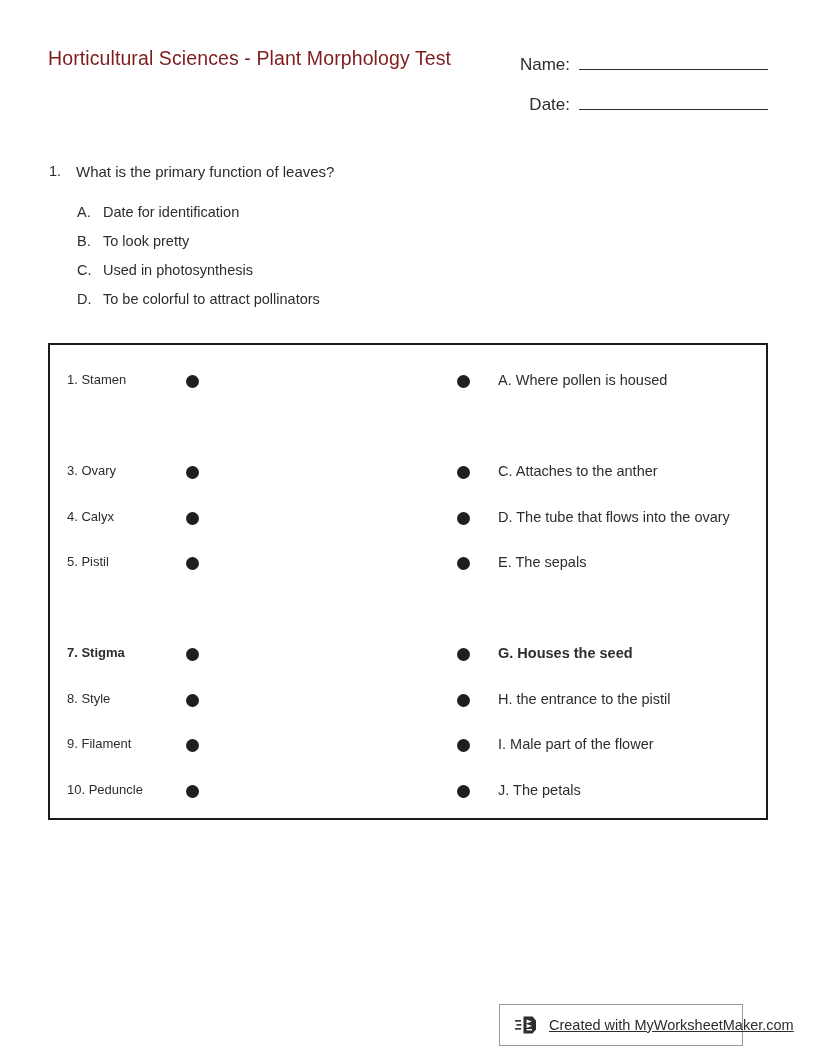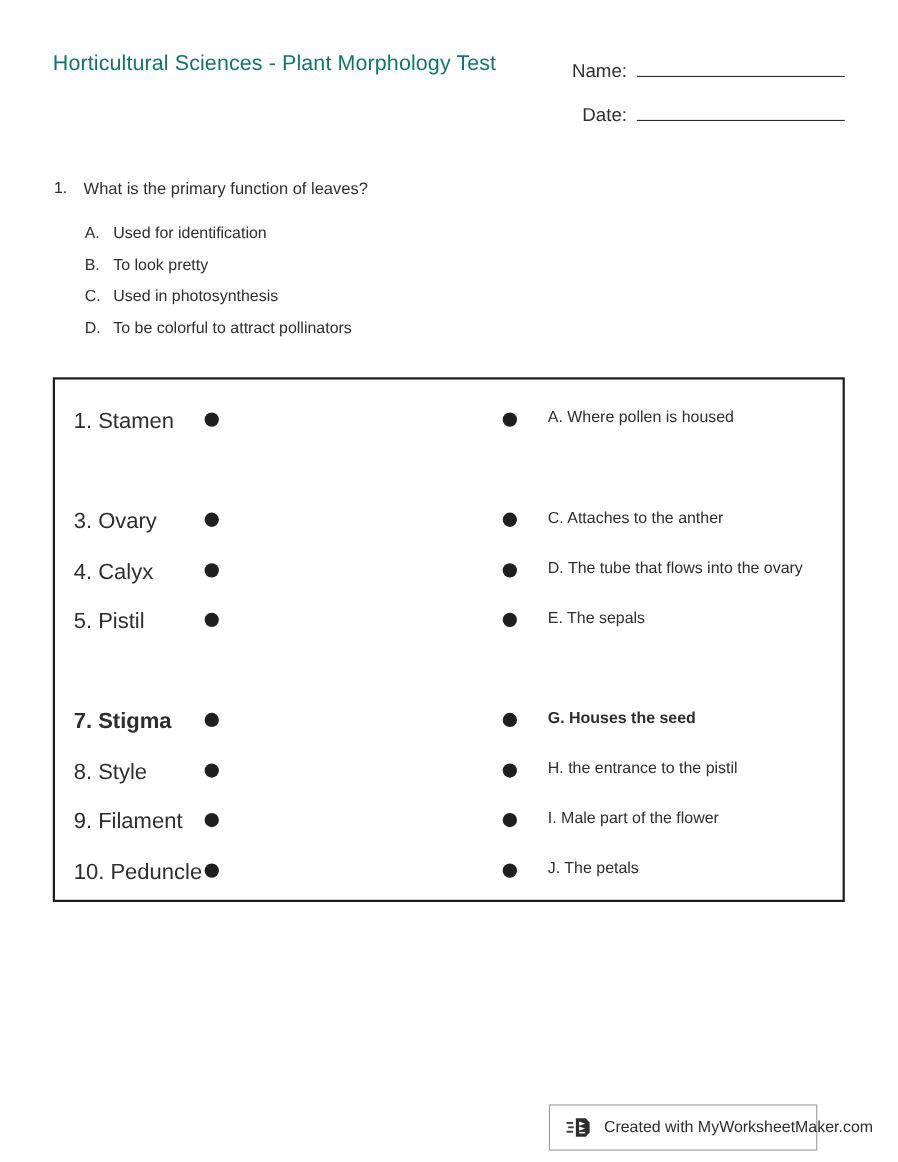--- a/index.html
+++ b/index.html
@@ -22,21 +22,21 @@
     left: 0;
     top: 0;
     width: 816px;
     height: 140px;
   }
   .worksheet-title {
     position: absolute;
     left: 48px;
     top: 47px;
     font-size: 19.5px;
-    color: #0f766e;
+    color: #7f1d1d;
     white-space: nowrap;
     letter-spacing: 0.1px;
   }
   .field-row {
     position: absolute;
     display: flex;
     align-items: baseline;
     width: 260px;
   }
   .field-name  { left: 508px; top: 49px; }
@@ -113,21 +113,21 @@
   .match-row {
     position: absolute;
     left: 0;
     width: 716px;
     height: 20px;
   }
   .term-text {
     position: absolute;
     left: 17px;
     top: 0;
-    font-size: 20px;
+    font-size: 13px;
     white-space: nowrap;
   }
   .dot {
     position: absolute;
     width: 13px;
     height: 13px;
     border-radius: 50%;
     background: #1f1f1f;
     top: 3px;
   }
@@ -146,20 +146,21 @@
     position: absolute;
     left: 499px;
     top: 1004px;
     width: 244px;
     height: 42px;
     border: 1.4px solid #9a9a9a;
     background: #ffffff;
     display: flex;
     align-items: center;
     box-sizing: border-box;
+    text-decoration: underline;
   }
   .footer-logo {
     flex: none;
     margin-left: 14px;
     width: 26px;
     height: 26px;
     display: block;
   }
   .footer-text {
     margin-left: 9px;
@@ -187,21 +188,21 @@
 
 <div class="question-block">
   <div class="question-row">
     <span class="question-number">1.</span>
     <span class="question-text">What is the primary function of leaves?</span>
   </div>
 
   <div class="options">
     <div class="option-row">
       <span class="option-letter">A.</span>
-      <span class="option-text">Used for identification</span>
+      <span class="option-text">Date for identification</span>
     </div>
     <div class="option-row">
       <span class="option-letter">B.</span>
       <span class="option-text">To look pretty</span>
     </div>
     <div class="option-row">
       <span class="option-letter">C.</span>
       <span class="option-text">Used in photosynthesis</span>
     </div>
     <div class="option-row">

